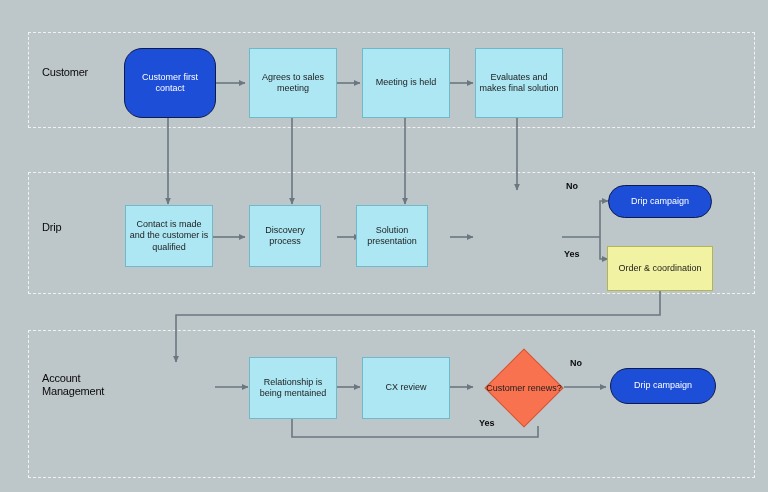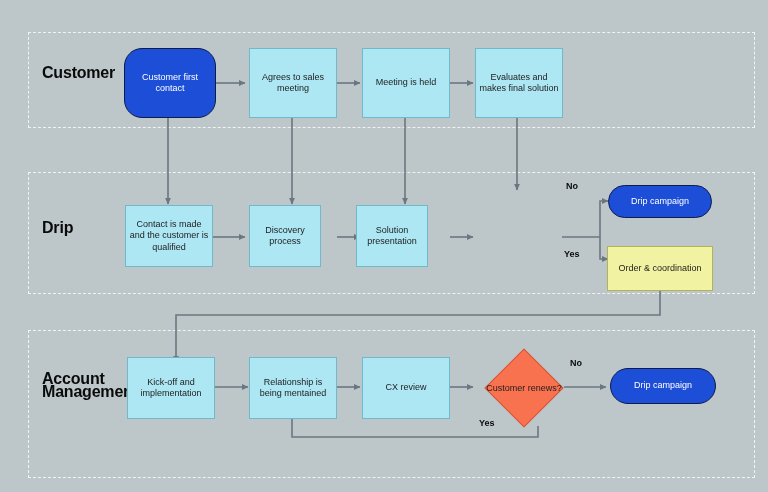--- a/index.html
+++ b/index.html
@@ -16,22 +16,22 @@
     overflow: hidden;
   }
   .lane {
     position: absolute;
     border: 1px dashed #f2f2f2;
     box-sizing: border-box;
     background: transparent;
   }
   .lane-label {
     position: absolute;
-    font-size: 16px;
-    font-weight: bold;
+    font-size: 11px;
+    font-weight: normal;
     color: #0a0a0a;
     line-height: 13px;
     white-space: pre-line;
     letter-spacing: -0.2px;
   }
   .node {
     position: absolute;
     box-sizing: border-box;
     display: flex;
     align-items: center;
@@ -164,21 +164,20 @@
   <div class="node process" style="left:356px; top:205px; width:72px; height:62px;">Solution presentation</div>
 
 
   <div class="node terminator" style="left:608px; top:185px; width:104px; height:33px;">Drip campaign</div>
 
   <div class="node doc" style="left:607px; top:234px; width:106px; height:45px;margin-top:12px;">Order &amp; coordination</div>
 
   <div class="edge-label" style="left:566px; top:181px;">No</div>
   <div class="edge-label" style="left:564px; top:249px;">Yes</div>
 
-  <div class="node process" style="left:127px; top:357px; width:88px; height:62px;">Kick-off and implementation</div>
 
   <div class="node process" style="left:249px; top:357px; width:88px; height:62px;">Relationship is being mentained</div>
 
   <div class="node process" style="left:362px; top:357px; width:88px; height:62px;">CX review</div>
 
   <div class="diamond-wrap" style="left:484px; top:353px; width:80px; height:72px;">
     <div class="diamond-shape" style="width:56px; height:56px; left:12px; top:7px;"></div>
     <div class="diamond-label">Customer renews?</div>
   </div>
 

